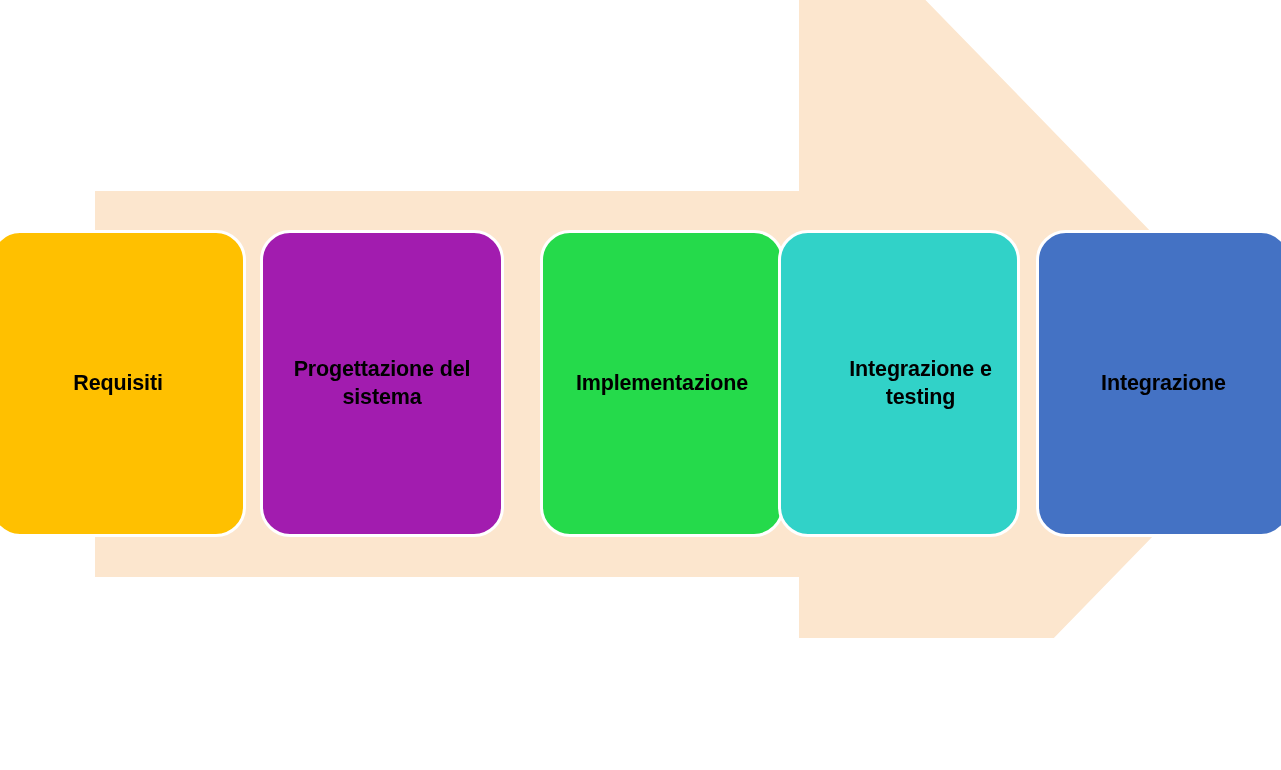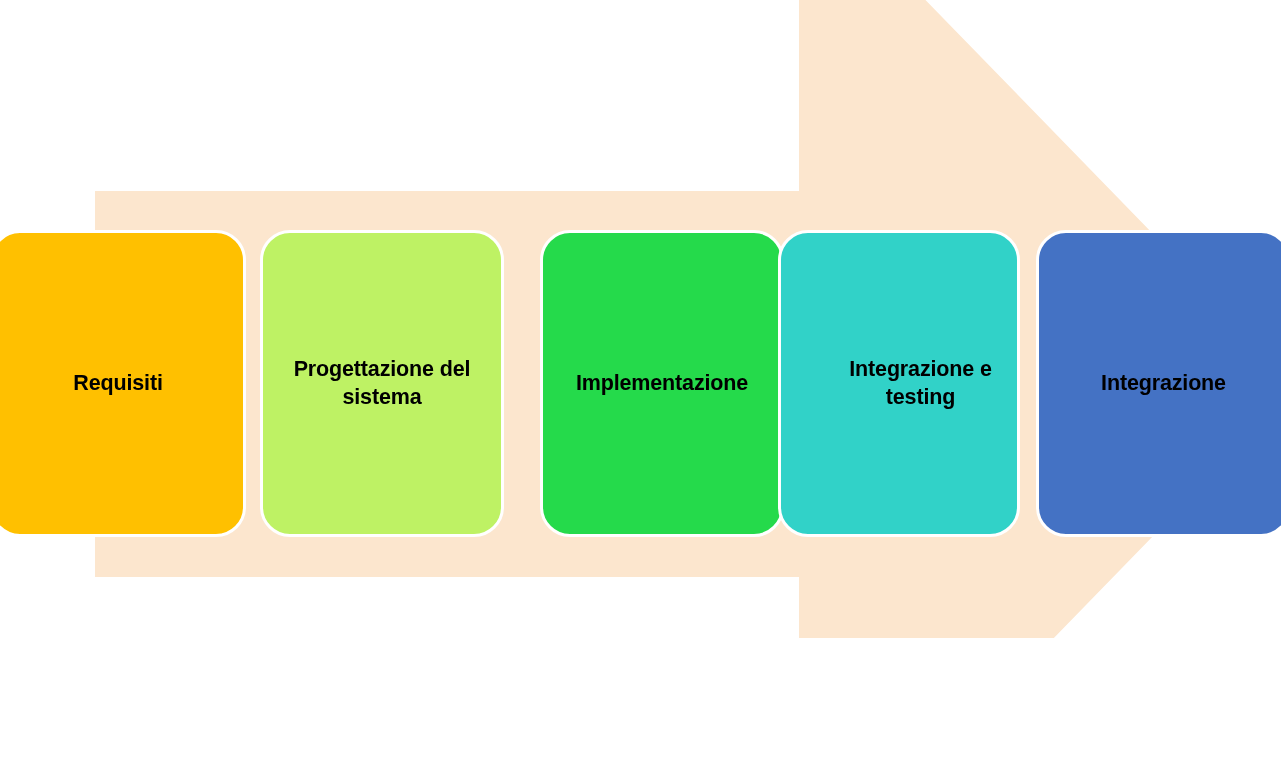--- a/index.html
+++ b/index.html
@@ -52,21 +52,21 @@
 <div id="stage">
 
   <svg id="arrow-layer" viewBox="0 0 1281 770" width="1281" height="770" xmlns="http://www.w3.org/2000/svg" aria-hidden="true">
     <polygon points="95,191 799,191 799,-130 1300,385 799,900 799,577 95,577" fill="#FCE6CE"></polygon>
   </svg>
 
   <div class="phase-box" style="left:-10px; top:230px; width:256px; height:307px; background:#FFC000;">
     <span class="phase-label">Requisiti</span>
   </div>
 
-  <div class="phase-box" style="left:260px; top:230px; width:244px; height:307px; background:#bef264;">
+  <div class="phase-box" style="left:260px; top:230px; width:244px; height:307px; background:#a21caf;">
     <span class="phase-label">Progettazione del
 sistema</span>
   </div>
 
   <div class="phase-box" style="left:518px; top:230px; width:244px; height:307px; background:#25DA4B;margin-left:22px;">
     <span class="phase-label">Implementazione</span>
   </div>
 
   <div class="phase-box" style="left:778px; top:230px; width:242px; height:307px; background:#31D2C8;padding-left:43px;">
     <span class="phase-label">Integrazione e

